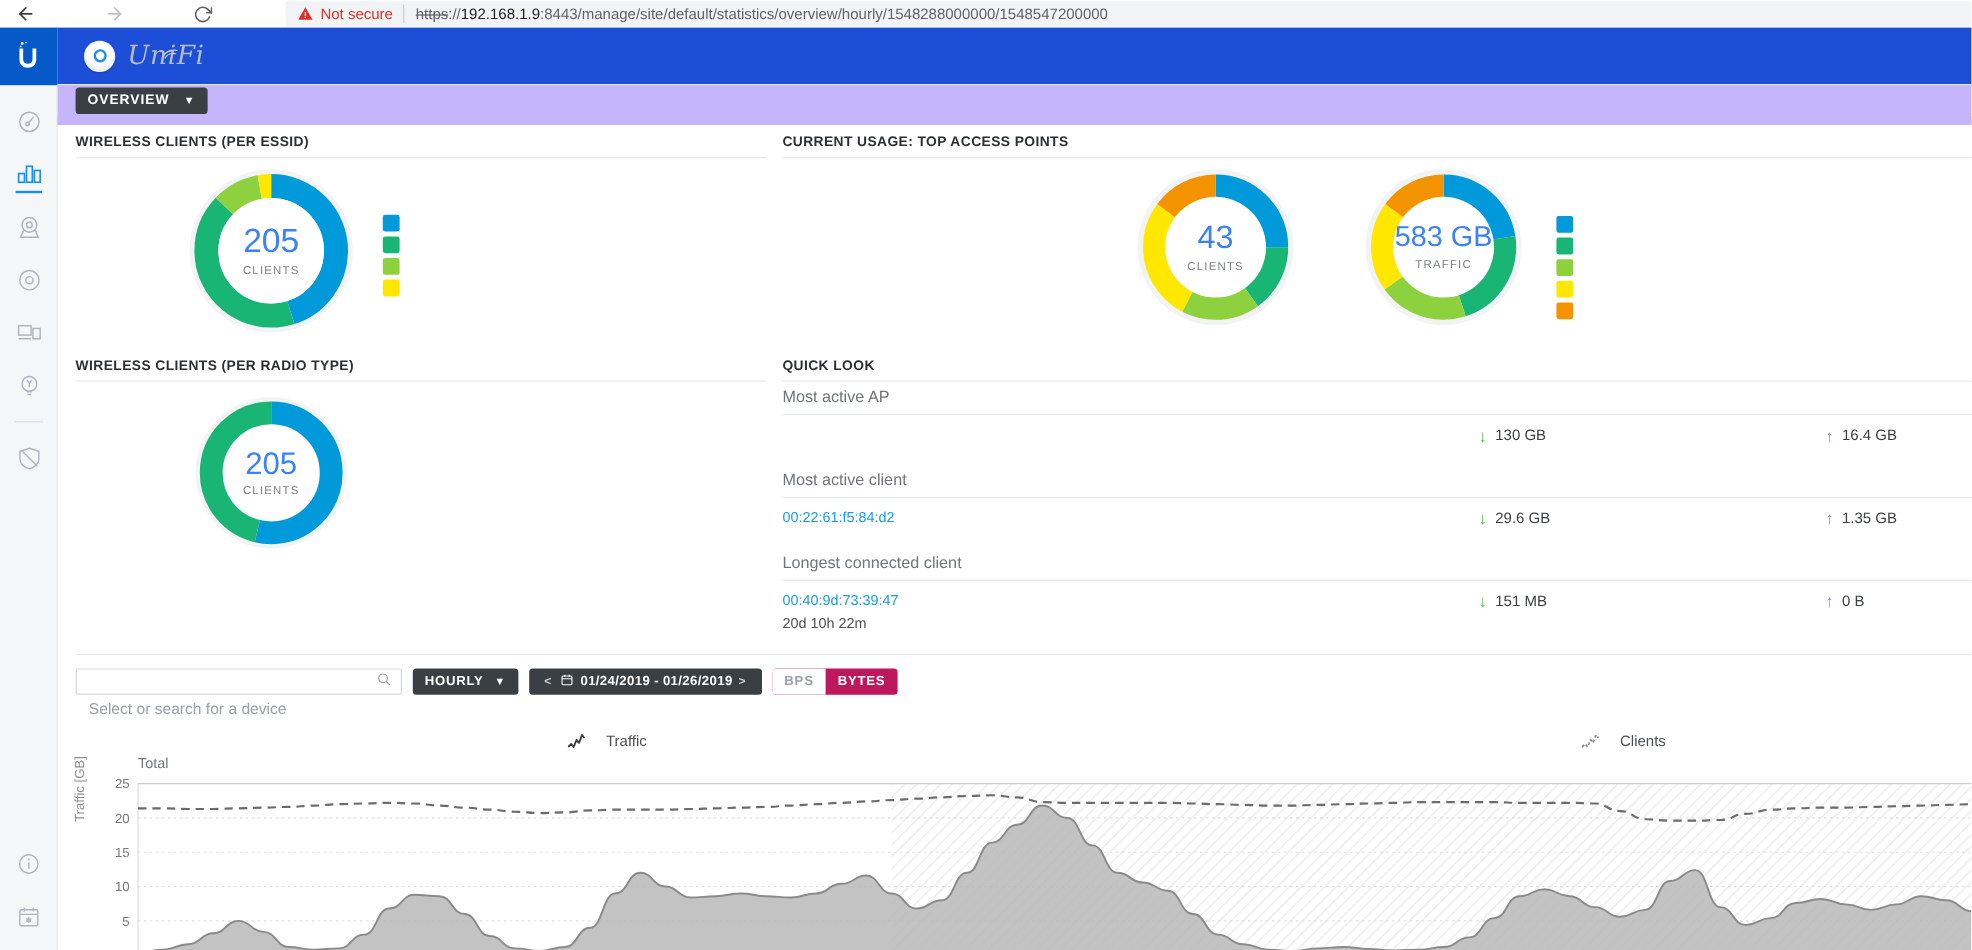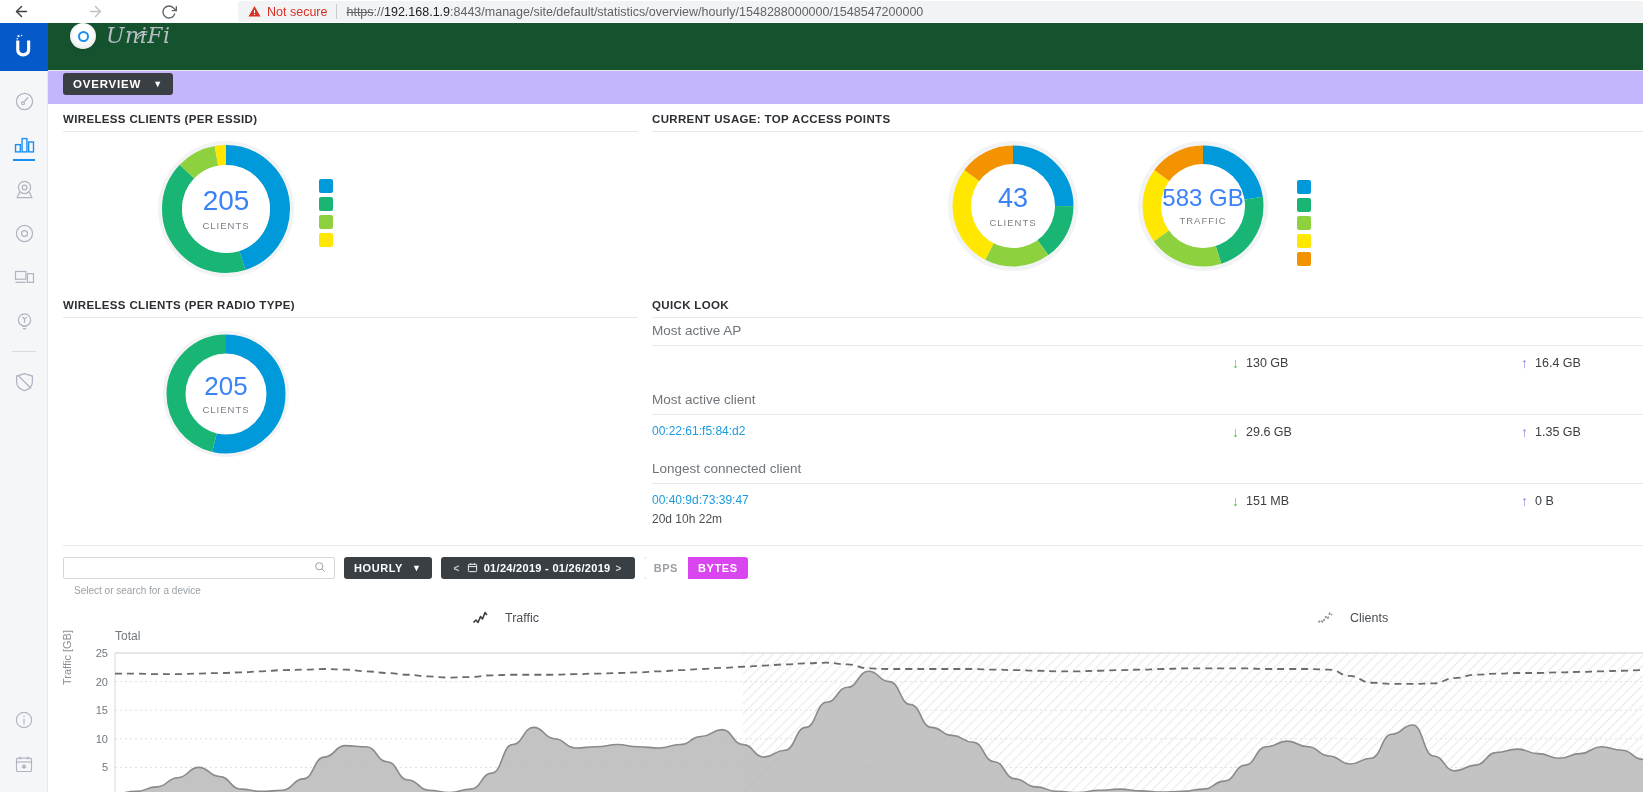--- a/index.html
+++ b/index.html
@@ -57,22 +57,22 @@
   .rail-item.active:after{
     content:""; position:absolute; left:13px; right:13px; bottom:6px; height:2px;
     background:#1b8ef2;
   }
   .rail-div{ width:24px; height:1px; background:#d8dbe0; margin:8px auto; }
   .rail-bottom{ position:absolute; bottom:6px; left:0; width:48px; }
 
   
   .appbar{
     position:absolute; left:48px; top:23px; width:1595px; height:48px;
-    background:#14532d; border-bottom:1px solid #e6e8ea;
-    display:flex; align-items:flex-start; padding-left:22px;
+    background:#1d4ed8; border-bottom:1px solid #e6e8ea;
+    display:flex; align-items:center; padding-left:22px;
   }
   .ap-badge{
     width:26px; height:26px; border-radius:50%;
     background:radial-gradient(circle at 50% 42%, #ffffff 0 42%, #f1f2f4 62%, #e4e6ea 100%);
     box-shadow:0 1px 2px rgba(0,0,0,.16);
     display:flex; align-items:center; justify-content:center; margin-right:10px;
   }
   .ap-badge .ring{
     width:11px; height:11px; border-radius:50%; border:2px solid #1b8ef2;
   }
@@ -149,38 +149,38 @@
   .arw-up{ color:#9a7fe0; font-size:14px; line-height:1; }
 
   
   .ra{ position:absolute; left:15px; top:441px; width:1580px; }
   .ra-tools{ display:flex; align-items:center; gap:9px; margin-top:11px; }
   .search-box{
     width:272px; height:22px; border:1px solid #d4d7da; border-radius:2px;
     display:flex; align-items:center; padding:0 8px; background:#fff;
   }
   .search-box input{
-    border:0; outline:0; flex:1; font-size:10px; color:#3c4043;
+    border:0; outline:0; flex:1; font-size:13px; color:#3c4043;
     font-family:"Liberation Sans", sans-serif; background:transparent;margin-top:44px;
   }
   .search-box input::placeholder{ color:#9aa0a6; }
   .dark-btn{
     background:#3a3f44; color:#fff; height:22px; border-radius:3px;
     display:flex; align-items:center; gap:9px; padding:0 10px;
     font-size:11px; font-weight:700; letter-spacing:.6px;
   }
   .date-btn{
     background:#3a3f44; color:#fff; height:22px; border-radius:3px;
     display:flex; align-items:center; padding:0 8px;
     font-size:11px; font-weight:700; letter-spacing:.3px;
   }
   .date-btn .nav{ padding:0 5px; font-size:10px; color:#c9ced3; }
   .date-btn .cal{ margin:0 6px 0 2px; }
   .seg{
-    display:flex; height:22px; border-radius:3px; overflow:hidden; background:#d946ef;
+    display:flex; height:22px; border-radius:3px; overflow:hidden; background:#be185d;
   }
   .seg .opt{
     display:flex; align-items:center; padding:0 10px;
     font-size:11px; font-weight:700; letter-spacing:.6px; color:#fff;
   }
   .seg .opt.off{ background:#fff; color:#9aa0a6; }
 
   
   .chart{ position:absolute; left:15px; top:507px; width:1580px; height:185px; }
   .chart svg{ display:block; }

